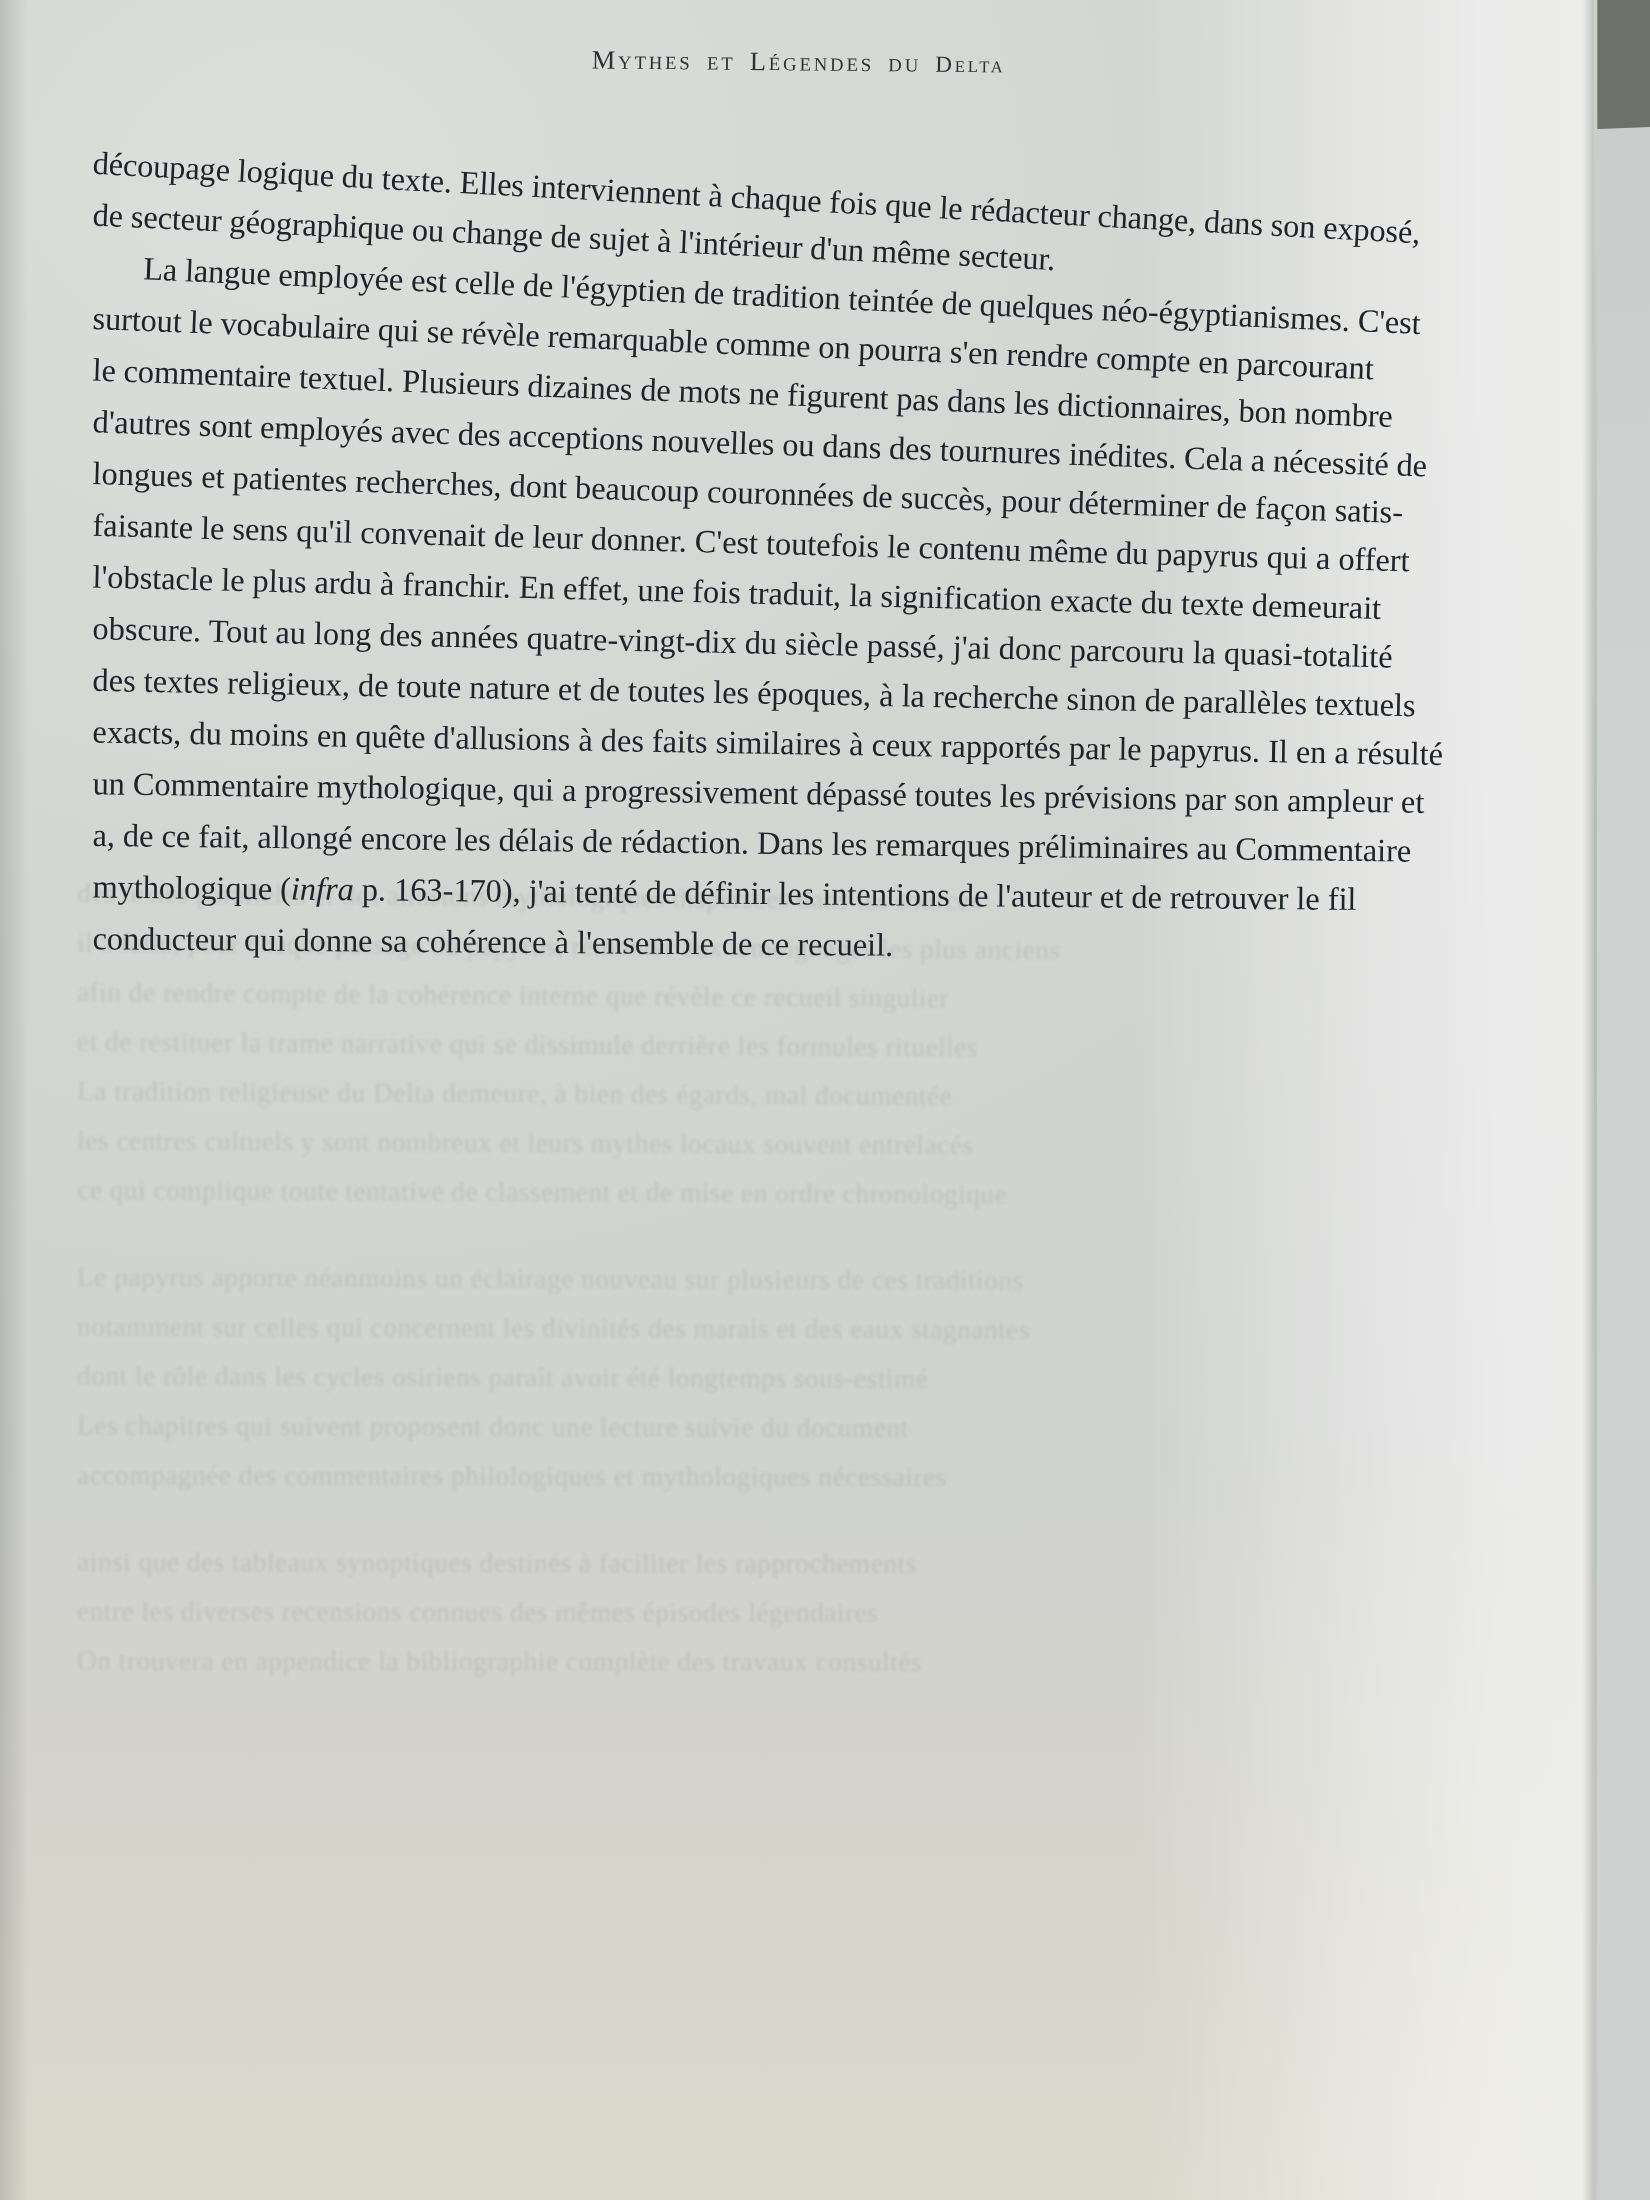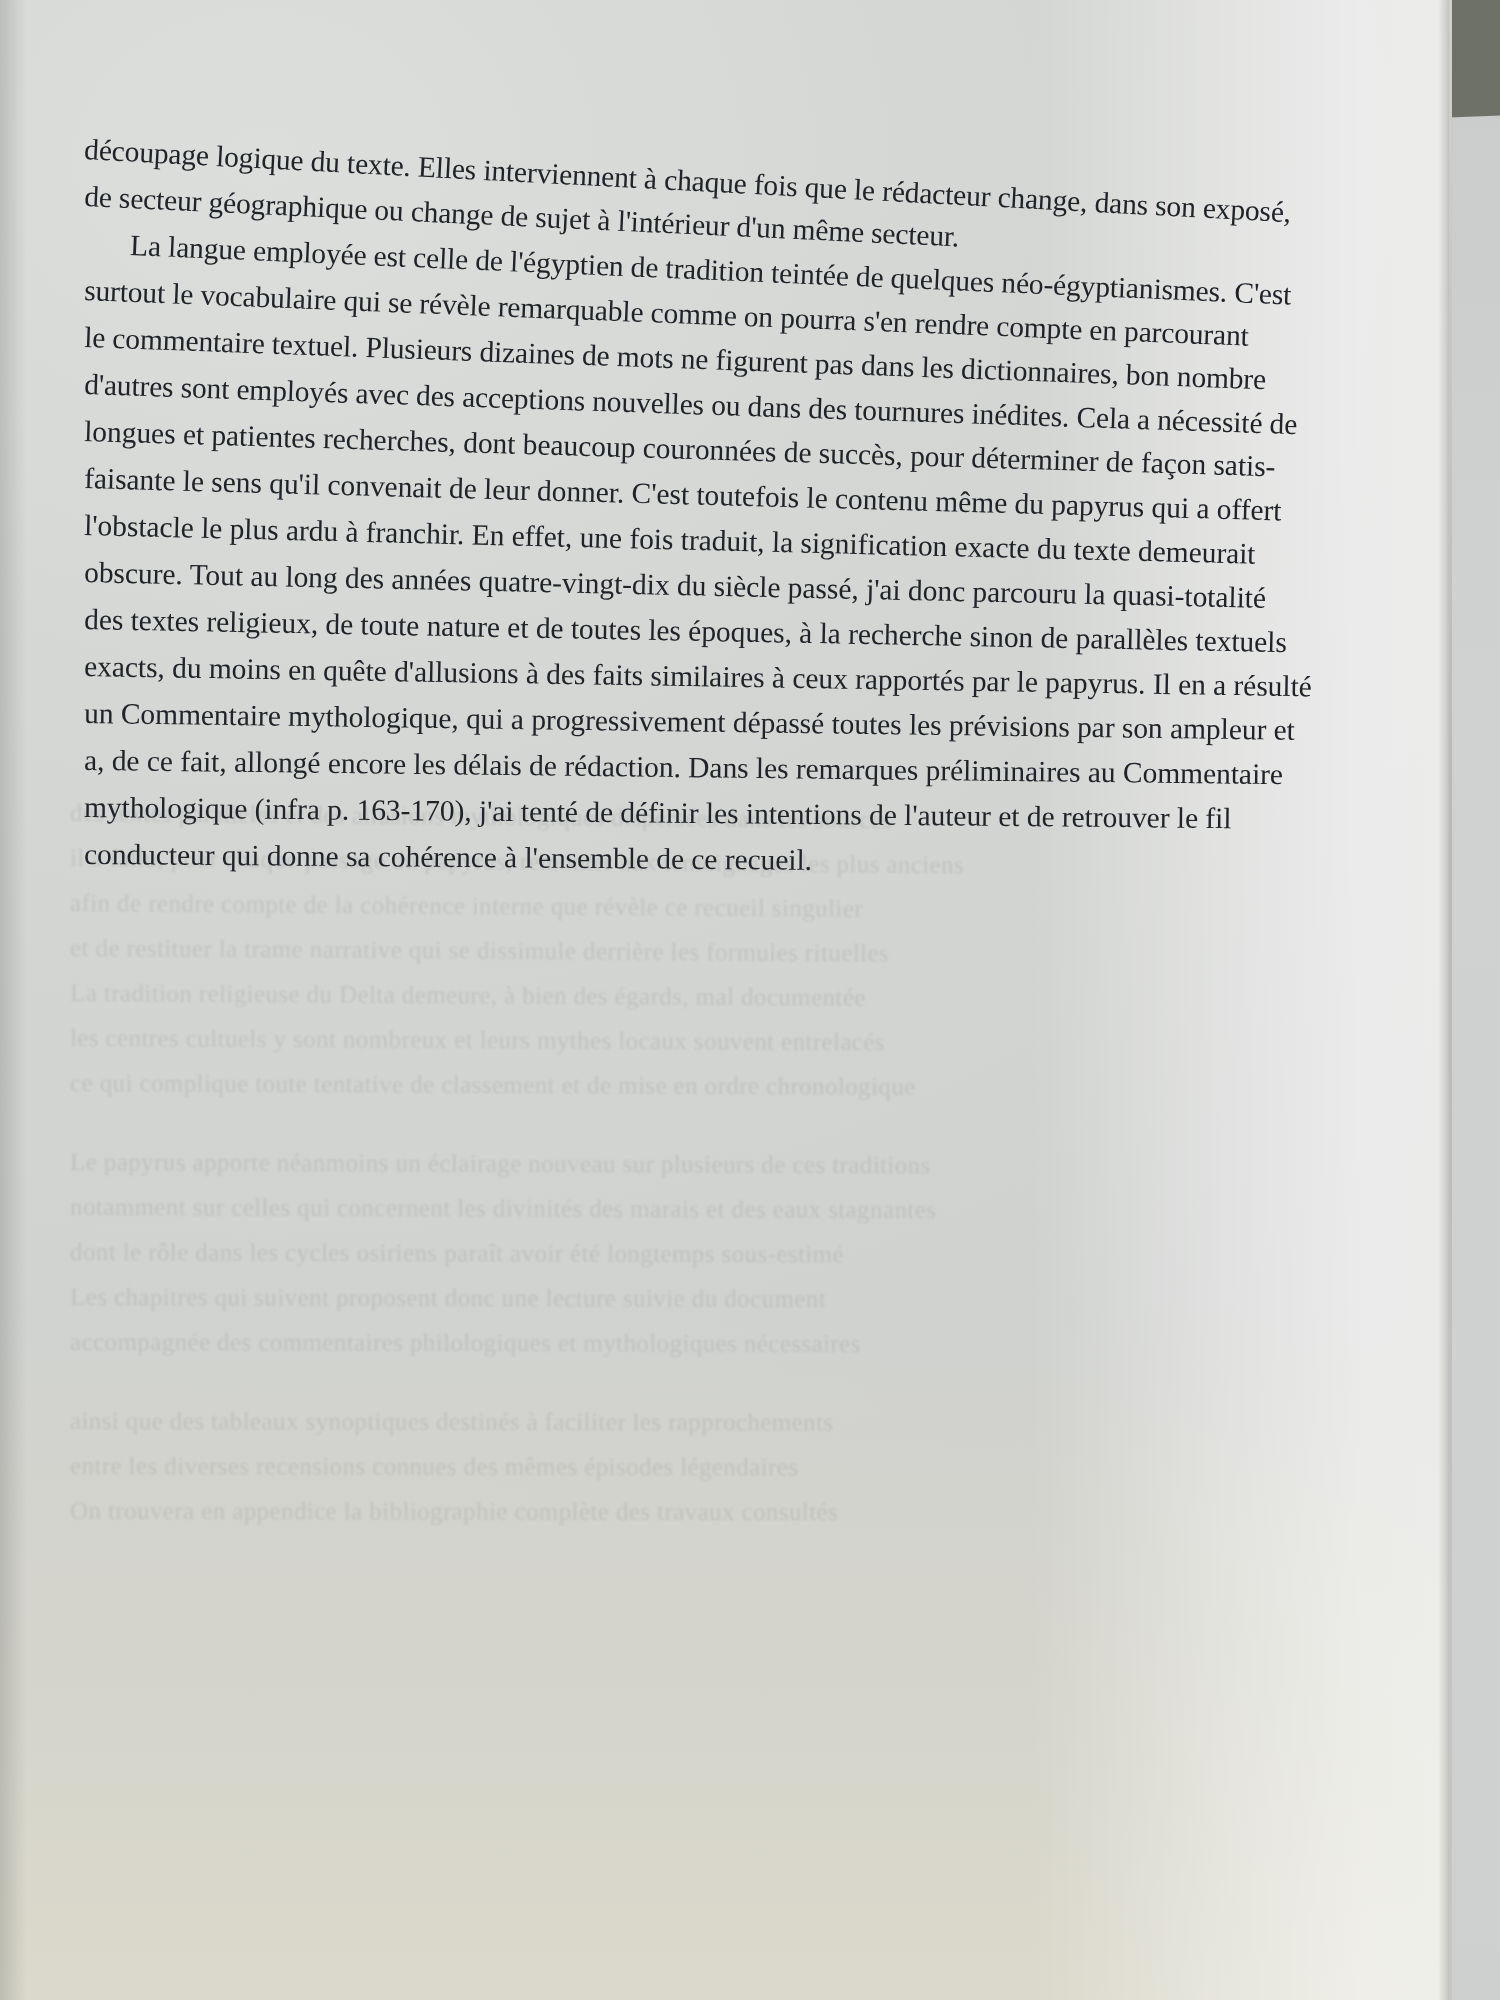--- a/index.html
+++ b/index.html
@@ -41,21 +41,21 @@
   .header-inner{display:inline-block;transform:rotate(0.55deg);transform-origin:center;}
   .header-text{font-size:21px;letter-spacing:2.6px;color:#2d3136;
         font-variant:small-caps;white-space:nowrap;}
   .header-text .big{font-size:24px;}
   .header-text .sp{display:inline-block;width:13px;}
 
   
   .body-block{position:absolute;left:84px;top:133px;width:1330px;}
   .line{position:relative;height:47px;color:#20242a;font-size:29.5px;
         white-space:nowrap;transform-origin:0% 50%;}
-  .line span.ital{}
+  .line span.ital{font-style:italic;}
   .line .ind{display:inline-block;width:46px;}
 
   
   .l1 {transform:rotate(3.0deg);}
   .l2 {transform:rotate(2.65deg);}
   .l3 {transform:rotate(2.45deg);}
   .l4 {transform:rotate(2.25deg);}
   .l5 {transform:rotate(2.05deg);}
   .l6 {transform:rotate(1.9deg);}
   .l7 {transform:rotate(1.7deg);}
@@ -89,20 +89,25 @@
   <div class="bg-lower"></div>
   <div class="bg-dark-wedge2"></div>
   <div class="bg-dark-wedge"></div>
 
   <div class="page">
     <div class="page-tone"></div>
     <div class="page-warm"></div>
     <div class="page-curlshade"></div>
     <div class="gutter-shadow"></div>
 
+    <div class="header">
+      <div class="header-inner">
+        <div class="header-text"><span class="big">Mythes</span><span class="sp"></span><span class="big">et</span><span class="sp"></span><span class="big">Légendes</span><span class="sp"></span><span class="big">du</span><span class="sp"></span><span>Delta</span></div>
+      </div>
+    </div>
 
     <div class="body-block">
       <div class="line l1 sq1">découpage logique du texte. Elles interviennent à chaque fois que le rédacteur change, dans son exposé,</div>
       <div class="line l2 sq1">de secteur géographique ou change de sujet à l'intérieur d'un même secteur.</div>
       <div class="line l3 sq1"><span class="ind"></span><span>La langue employée est celle de l'égyptien de tradition teintée de quelques néo-égyptianismes. C'est</span></div>
       <div class="line l4 sq1">surtout le vocabulaire qui se révèle remarquable comme on pourra s'en rendre compte en parcourant</div>
       <div class="line l5 sq1">le commentaire textuel. Plusieurs dizaines de mots ne figurent pas dans les dictionnaires, bon nombre</div>
       <div class="line l6 sq1">d'autres sont employés avec des acceptions nouvelles ou dans des tournures inédites. Cela a nécessité de</div>
       <div class="line l7 sq2">longues et patientes recherches, dont beaucoup couronnées de succès, pour déterminer de façon satis-</div>
       <div class="line l8 sq2">faisante le sens qu'il convenait de leur donner. C'est toutefois le contenu même du papyrus qui a offert</div>

